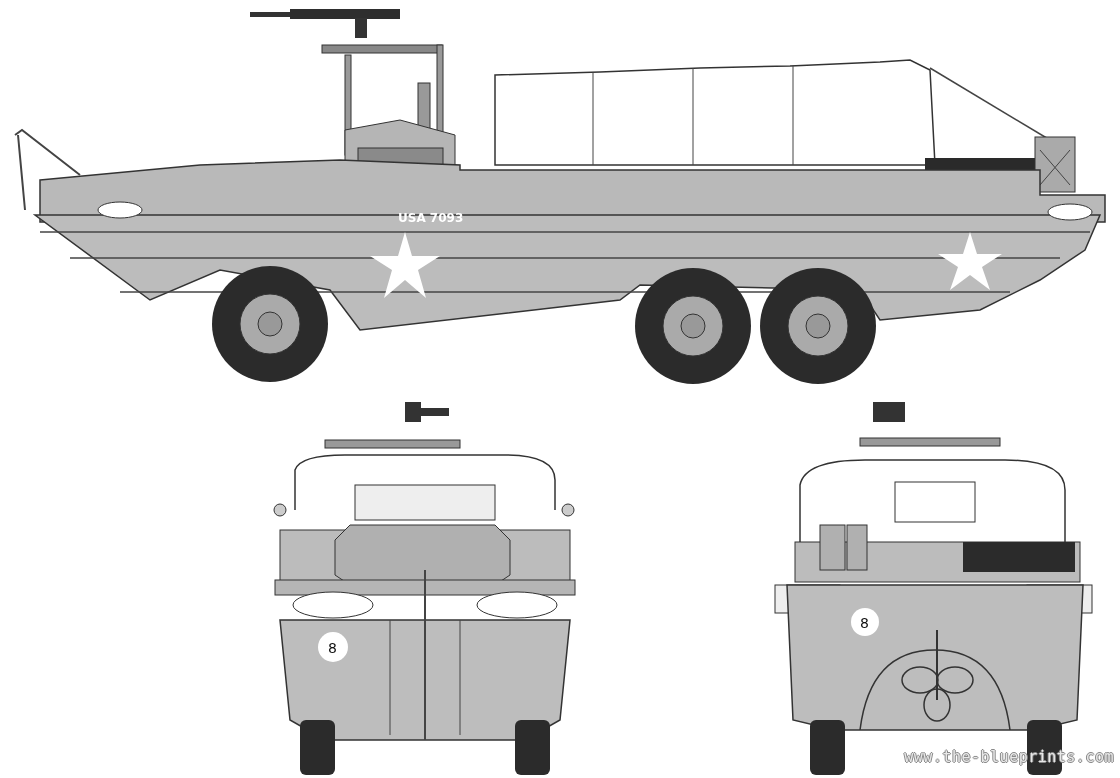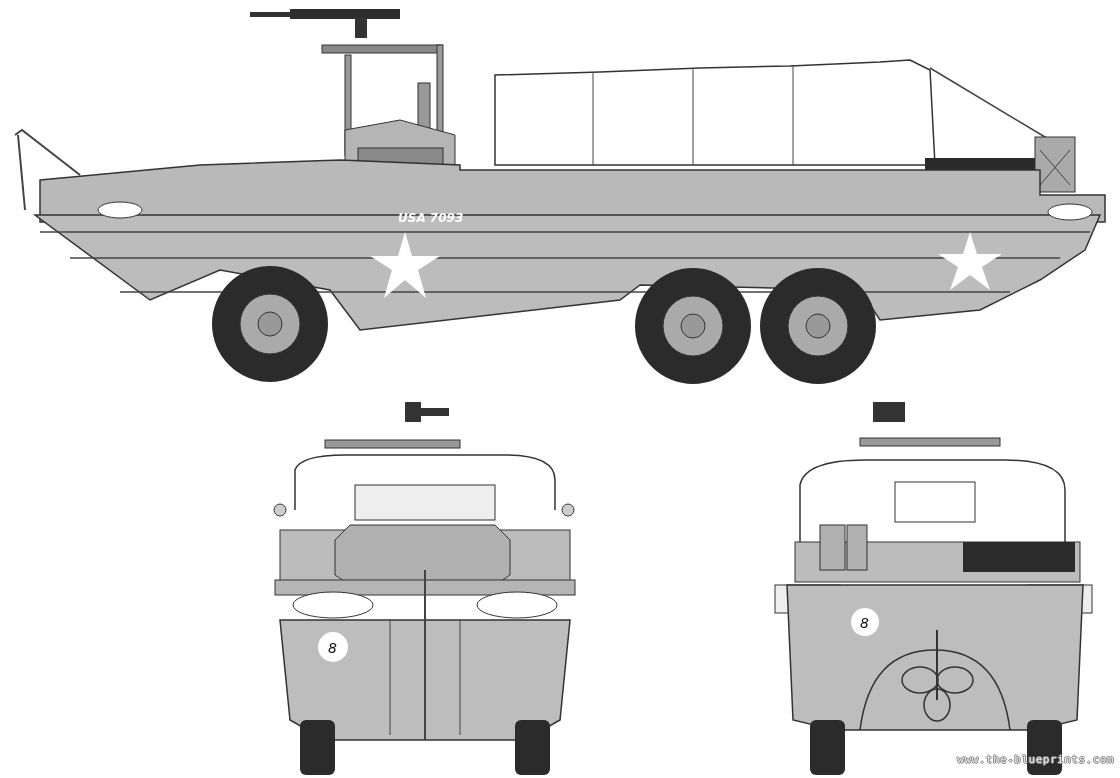--- a/index.html
+++ b/index.html
@@ -1,19 +1,19 @@
 <!DOCTYPE html>
 <html><head>
 <meta charset="utf-8">
 <style>
   html,body{margin:0;padding:0;background:#ffffff;}
   body{width:1120px;height:778px;position:relative;overflow:hidden;font-family:"DejaVu Sans",sans-serif;}
-  .view{position:absolute;font-style:italic;}
+  .view{position:absolute;}
   svg{display:block;}
-  .watermark{position:absolute;right:6px;bottom:12px;font-family:"DejaVu Sans Mono",monospace;font-size:11px;color:#e8e8e8;letter-spacing:0.5px;
+  .watermark{position:absolute;right:6px;bottom:12px;font-family:"DejaVu Sans Mono",monospace;font-size:15px;color:#e8e8e8;letter-spacing:0.5px;
     text-shadow:-1px 0 #8a8a8a,1px 0 #8a8a8a,0 -1px #8a8a8a,0 1px #8a8a8a;}
   .hull-text{font-family:"DejaVu Sans",sans-serif;font-weight:bold;font-size:12px;fill:#ffffff;}
   .num-text{font-family:"DejaVu Sans",sans-serif;font-size:14px;fill:#111;}
 </style>
 </head>
 <body>
 
 <div class="view" style="left:0;top:0;width:1120px;height:390px;">
   <svg width="1120" height="390" viewBox="0 0 1120 390">
 

